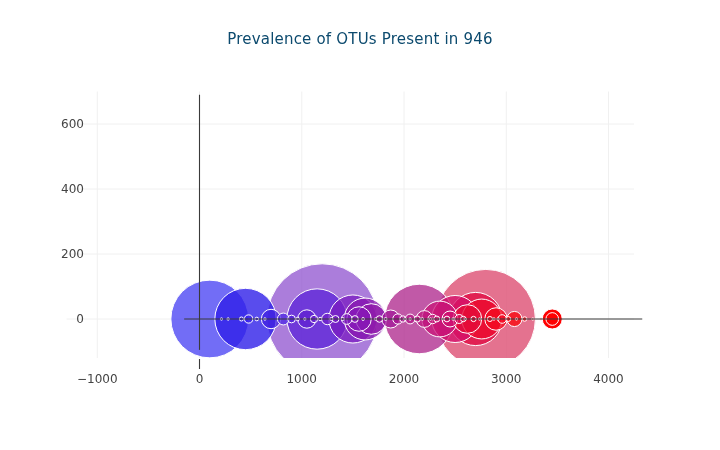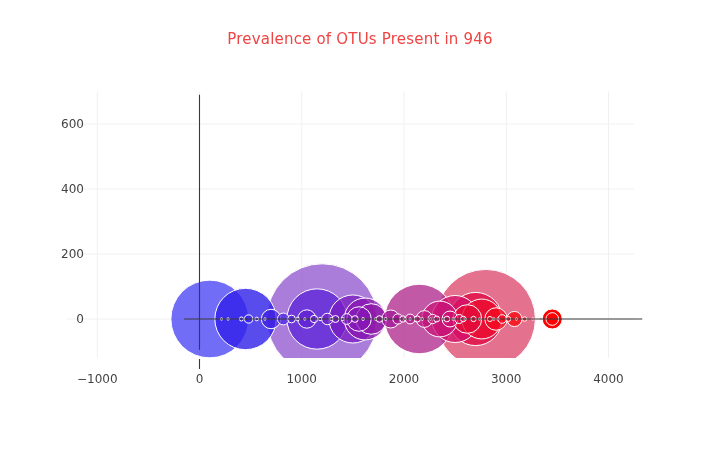--- a/index.html
+++ b/index.html
@@ -4,21 +4,21 @@
 <style>
   html,body{margin:0;padding:0;}
   body{
     width:720px;height:450px;background:#ffffff;
     font-family:"DejaVu Sans","Liberation Sans",sans-serif;
     overflow:hidden;position:relative;
   }
   #stage{position:absolute;inset:0;width:720px;height:450px;}
   .chart-title{
     position:absolute;left:0;top:30px;width:720px;text-align:center;
-    font-size:15px;color:#ef4444;letter-spacing:.2px;
+    font-size:15px;color:#0c4a6e;letter-spacing:.2px;
   }
   svg{position:absolute;left:0;top:0;}
   .tick-label{font-size:12px;fill:#444444;font-family:"DejaVu Sans","Liberation Sans",sans-serif;}
   .tick-label.y{text-anchor:end;}
   .tick-label.x{text-anchor:middle;}
   .gridline{stroke:#f0f0f0;stroke-width:1;}
   .axisline{stroke:#3a3a3a;stroke-width:1.1;}
   .tickmark{stroke:#3a3a3a;stroke-width:1.1;}
   .bubble{stroke:#ffffff;stroke-width:1;}
 </style>

